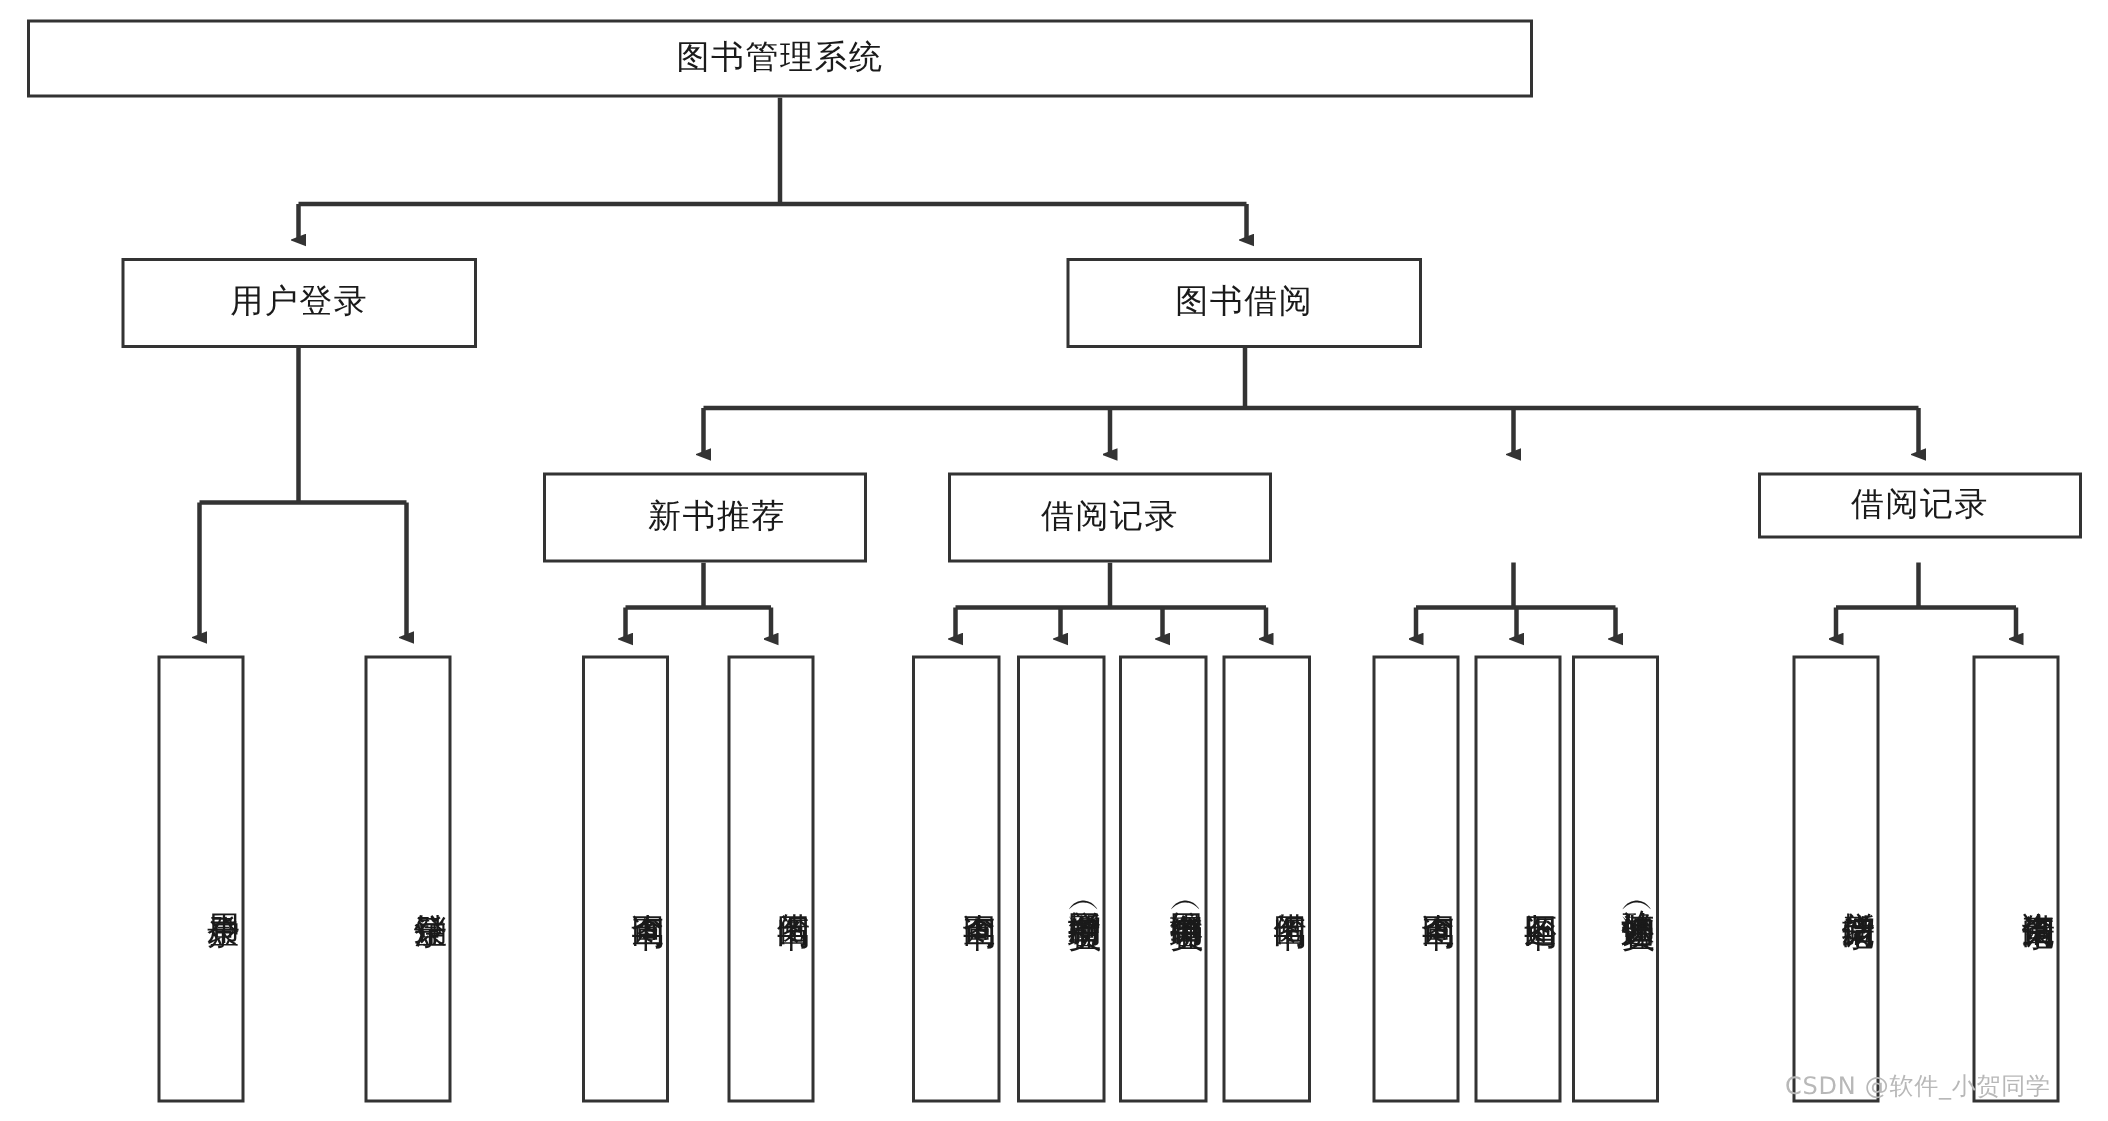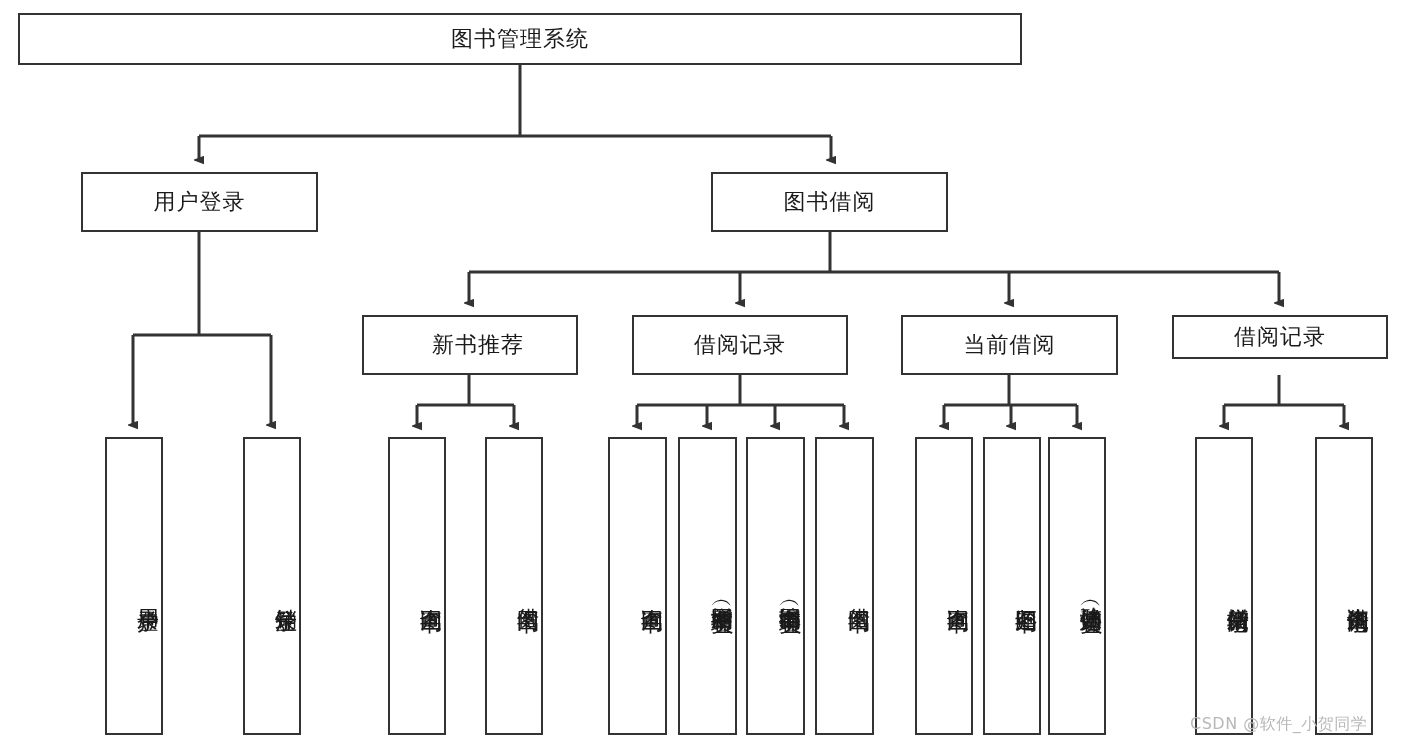--- a/index.html
+++ b/index.html
@@ -138,23 +138,20 @@
   <div class="node node-h" style="left:711px; top:172px; width:237px; height:60px;">
     <span class="hlabel">图书借阅</span>
   </div>
 
   <div class="node node-h" style="left:362px; top:315px; width:216px; height:60px;padding-left:16px;">
     <span class="hlabel">新书推荐</span>
   </div>
   <div class="node node-h" style="left:632px; top:315px; width:216px; height:60px;">
     <span class="hlabel">借阅记录</span>
   </div>
-  <div class="node node-h" style="left:901px; top:315px; width:217px; height:60px;">
-    <span class="hlabel">当前借阅</span>
-  </div>
   <div class="node node-h" style="left:1172px; top:315px; width:216px; height:44px;">
     <span class="hlabel">借阅记录</span>
   </div>
 
   <div class="node node-v" style="left:105px; top:437px; width:58px; height:298px;">
     <span class="vlabel">用户登录</span>
   </div>
   <div class="node node-v" style="left:243px; top:437px; width:58px; height:298px;">
     <span class="vlabel">注销登录</span>
   </div>

